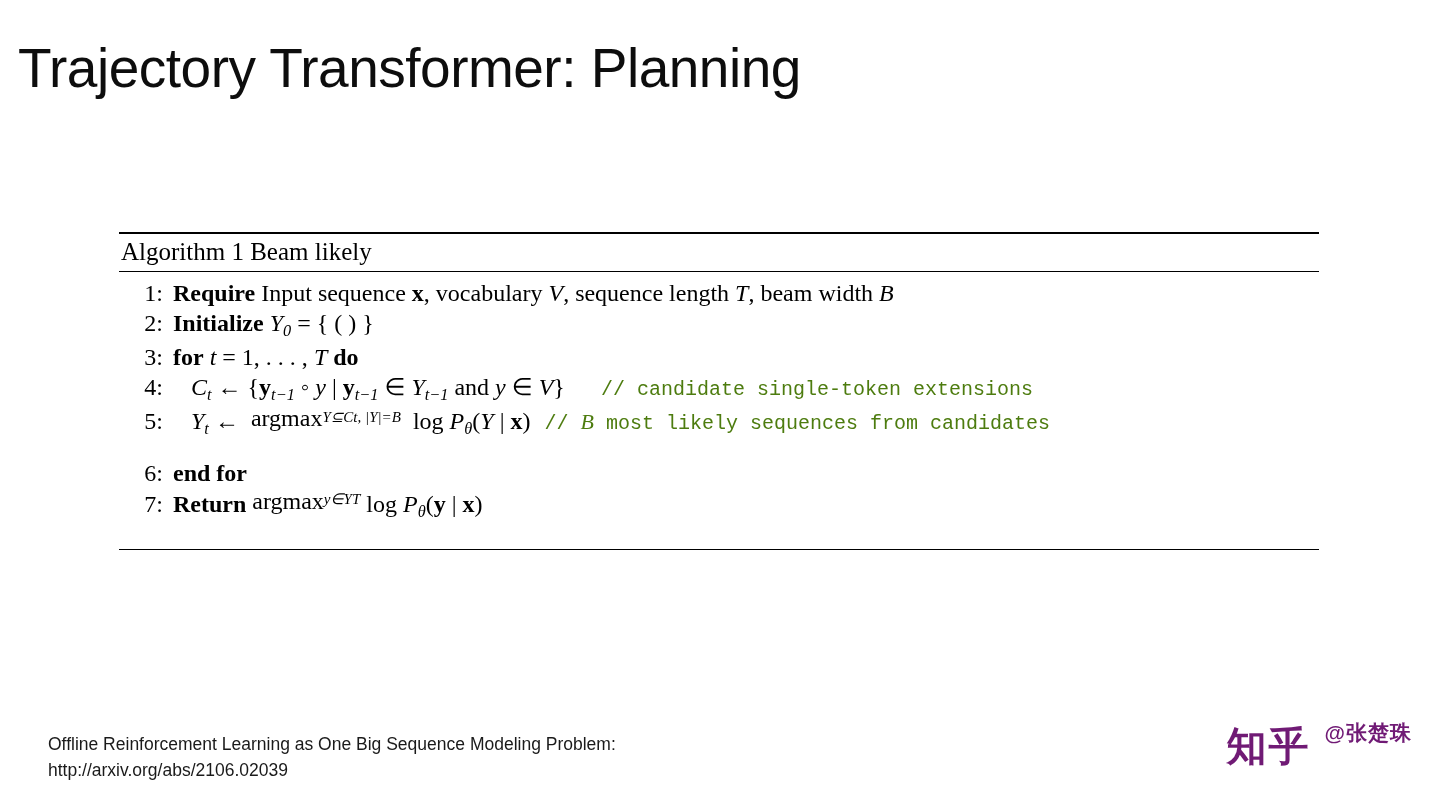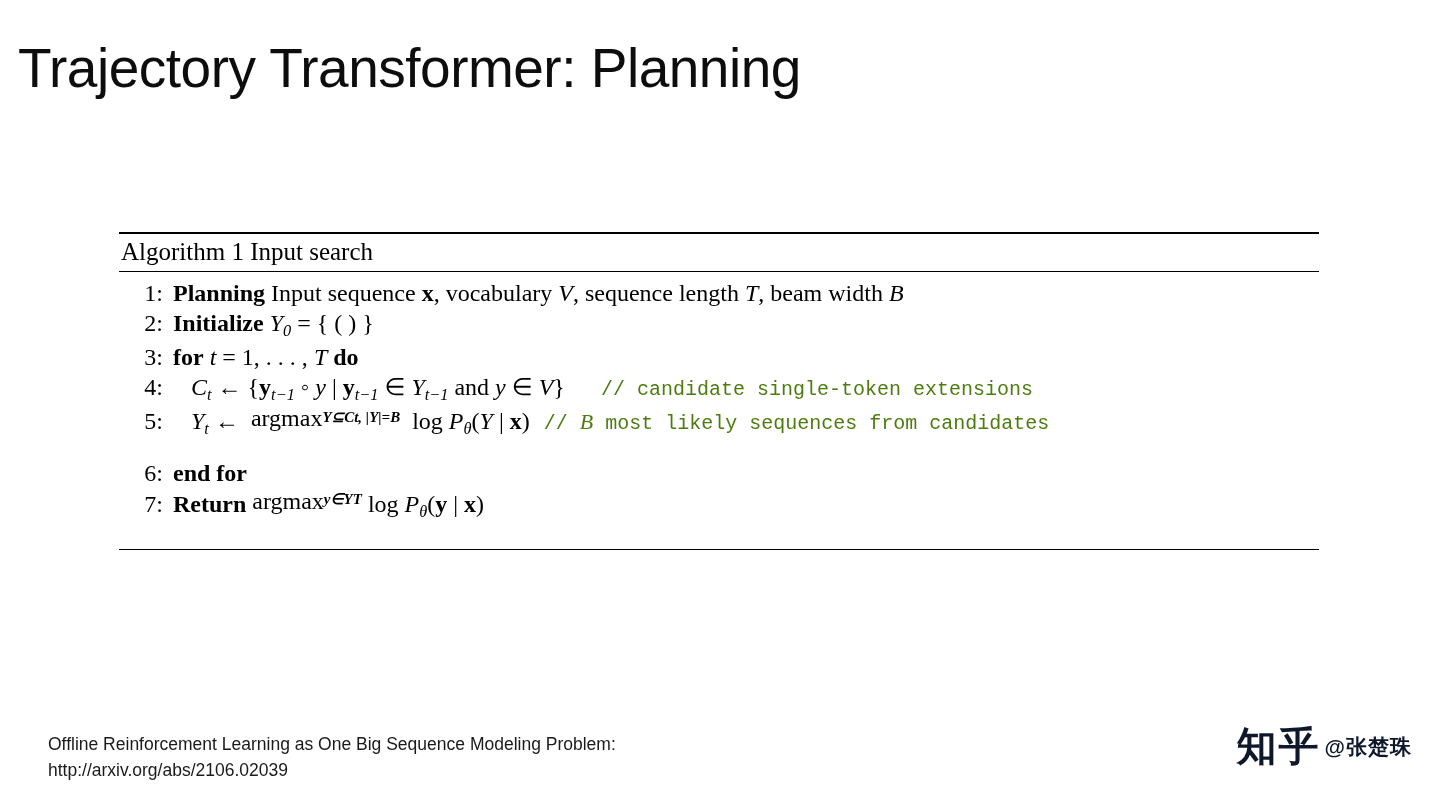--- a/index.html
+++ b/index.html
@@ -117,21 +117,20 @@
     vertical-align: top;
     line-height: 1.05;
   }
   .argmax-stack .top {
     font-style: normal;
   }
   .argmax-stack .bot {
     font-size: 15px;
     font-style: italic;
     margin-top: -2px;
-    font-weight: bold;
   }
   .line-with-stack {
     align-items: flex-start;
     min-height: 52px;
   }
   .cmt-align-5 {
     margin-left: 14px;
   }
 
   
@@ -142,23 +141,22 @@
     font-size: 17.5px;
     line-height: 1.52;
     color: #1a1a1a;
     font-family: "Liberation Sans", sans-serif;
   }
   .watermark {
     position: absolute;
     right: 28px;
     bottom: 30px;
     display: flex;
-    align-items: center;
-    gap: 4px;
-    color: #0f172a;
+    gap: 14px;
+    color: #701a75;
   }
   .watermark .zh-logo {
     font-size: 40px;
     font-weight: bold;
     letter-spacing: 2px;
     font-family: "Liberation Sans", sans-serif;
   }
   .watermark .zh-user {
     font-size: 21px;
     font-weight: bold;
@@ -171,30 +169,30 @@
 
 <div class="slide">
 
   <div class="slide-title">Trajectory Transformer: Planning</div>
 
   <div class="algo">
     <div class="rule-thick"></div>
 
     <div class="algo-header">
       <span class="bold">Algorithm 1</span>
-      <span>Input search</span>
+      <span>Beam likely</span>
     </div>
 
     <div class="rule-thin"></div>
 
     <div class="algo-body">
 
       <div class="line">
         <div class="num">1:</div>
-        <div class="content"><span class="kw">Planning</span> <span>Input sequence</span> <span class="mathbf">x</span><span>,</span> <span>vocabulary</span> <span class="cal">V</span><span>,</span> <span>sequence length</span> <span class="mathit">T</span><span>,</span> <span>beam width</span> <span class="mathit">B</span></div>
+        <div class="content"><span class="kw">Require</span> <span>Input sequence</span> <span class="mathbf">x</span><span>,</span> <span>vocabulary</span> <span class="cal">V</span><span>,</span> <span>sequence length</span> <span class="mathit">T</span><span>,</span> <span>beam width</span> <span class="mathit">B</span></div>
       </div>
 
       <div class="line">
         <div class="num">2:</div>
         <div class="content"><span class="kw">Initialize</span> <span class="mathit">Y</span><span class="sub mathit">0</span> <span>= { ( ) }</span></div>
       </div>
 
       <div class="line">
         <div class="num">3:</div>
         <div class="content"><span class="kw">for</span> <span class="mathit">t</span> <span>= 1, . . . ,</span> <span class="mathit">T</span> <span class="kw">do</span></div>

